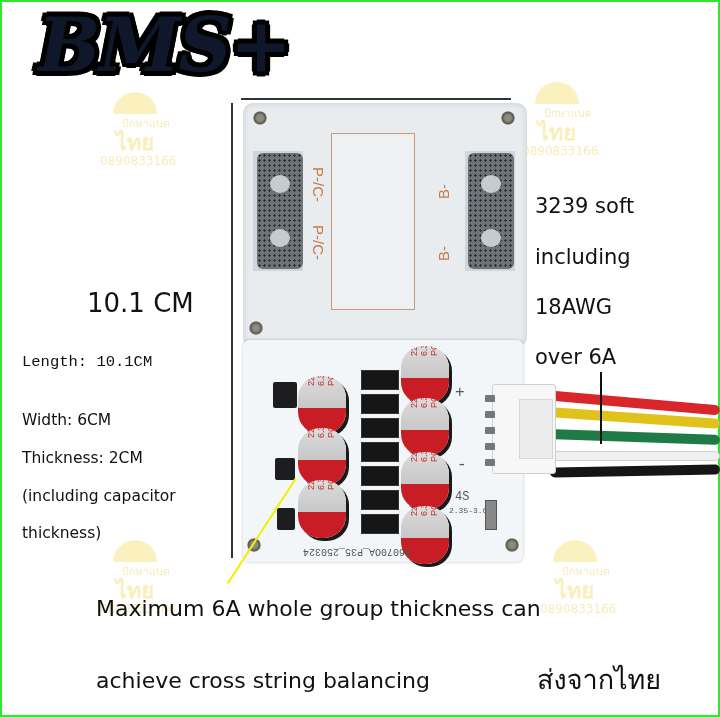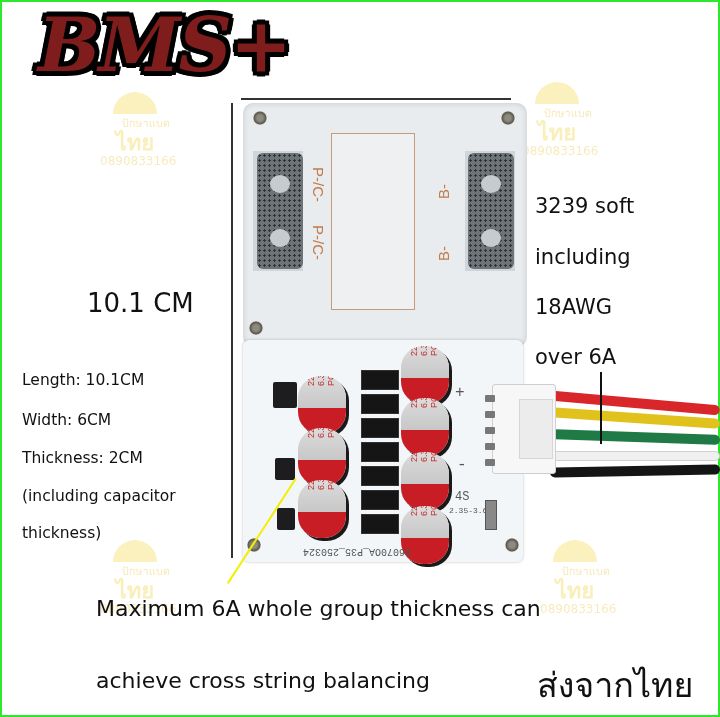--- a/index.html
+++ b/index.html
@@ -1,21 +1,21 @@
 <!DOCTYPE html>
 <html><head>
 <meta charset="utf-8">
 <style>
   * { box-sizing: border-box; margin: 0; padding: 0; }
   html, body { width: 720px; height: 717px; background: #ffffff; overflow: hidden; }
   body { position: relative; font-family: "DejaVu Sans", sans-serif; }
   .frame { position: absolute; left: 0; top: 0; width: 720px; height: 717px; border: 2px solid #2ee82e; }
 
   
-  .title { position: absolute; left: 20px; top: 0; height: 90px; width: 700px; font-family: "DejaVu Serif", serif; font-style: italic; font-weight: bold; color: #7f1d1d; text-align: right; }
+  .title { position: absolute; left: 20px; top: 0; height: 90px; width: 700px; font-family: "DejaVu Serif", serif; font-style: italic; font-weight: bold; color: #0f172a; text-align: right; }
   .title .big { position: absolute; left: 18px; top: 2px; font-size: 74px; letter-spacing: -2px;
     text-shadow: -4px -4px 0 #000, 4px -4px 0 #000, -4px 4px 0 #000, 4px 4px 0 #000, 0 -5px 0 #000, 0 5px 0 #000, -5px 0 0 #000, 5px 0 0 #000; }
   .title .small { position: absolute; left: 268px; top: 30px; font-size: 47px;
     text-shadow: -3px -3px 0 #000, 3px -3px 0 #000, -3px 3px 0 #000, 3px 3px 0 #000, 0 -4px 0 #000, 0 4px 0 #000, -4px 0 0 #000, 4px 0 0 #000; }
 
   
   .dim-top { position: absolute; left: 241px; top: 98px; width: 270px; height: 2px; background: #333; }
   .dim-left { position: absolute; left: 231px; top: 103px; width: 2px; height: 455px; background: #333; }
 
   
@@ -44,21 +44,21 @@
   .wire { position: absolute; height: 10px; border-radius: 5px; }
   .callout { position: absolute; left: 600px; top: 372px; width: 2px; height: 72px; background: #111; }
   .yellow-line { position: absolute; left: 295px; top: 478px; width: 2px; height: 125px; background: #f0f000; transform: rotate(33deg); transform-origin: top left; }
 
   
   .txt { position: absolute; font-family: "DejaVu Sans", sans-serif; color: #111; white-space: nowrap; }
   .len-title { left: 87px; top: 288px; font-size: 26px; }
   .spec { left: 22px; font-size: 15.5px; }
   .right-spec { left: 535px; font-size: 21px; }
   .bottom { left: 96px; font-size: 22px; }
-  .thai { left: 537px; top: 658px; font-size: 34px; font-family: "DejaVu Sans", sans-serif; }
+  .thai { left: 537px; top: 658px; font-size: 27px; font-family: "DejaVu Sans", sans-serif; }
 
   
   .wm { position: absolute; width: 70px; height: 70px; opacity: 0.35; text-align: center; }
   .wm .sun { width: 44px; height: 22px; margin: 0 auto; border-radius: 44px 44px 0 0; background: #f3d84a; }
   .wm .name { font-size: 11px; color: #e5c43a; font-family: "DejaVu Sans", sans-serif; text-align: right; }
   .wm .big { font-size: 22px; font-weight: bold; color: #f0d23c; line-height: 22px; font-family: "DejaVu Sans", sans-serif; }
   .wm .phone { font-size: 12px; color: #e9c642; font-family: "DejaVu Sans", sans-serif; }
 </style>
 </head>
 <body>
@@ -194,21 +194,21 @@
   <div class="pin" style="top:42px;"></div>
   <div class="pin" style="top:58px;"></div>
   <div class="pin" style="top:74px;"></div>
   <div class="inner"></div>
 </div>
 
 <div class="callout"></div>
 <div class="yellow-line"></div>
 
 <div class="txt len-title">10.1 CM</div>
-<div class="txt spec" style="top:371px;">Length: 10.1CM</div>
+<div class="txt spec" style="top:353px;font-family:Liberation Mono, monospace;">Length: 10.1CM</div>
 <div class="txt spec" style="top:411px;">Width: 6CM</div>
 <div class="txt spec" style="top:449px;">Thickness: 2CM</div>
 <div class="txt spec" style="top:487px;">(including capacitor</div>
 <div class="txt spec" style="top:524px;"> thickness)</div>
 
 <div class="txt right-spec" style="top:194px;">3239 soft</div>
 <div class="txt right-spec" style="top:245px;">including</div>
 <div class="txt right-spec" style="top:295px;">18AWG</div>
 <div class="txt right-spec" style="top:345px;">over 6A</div>
 

